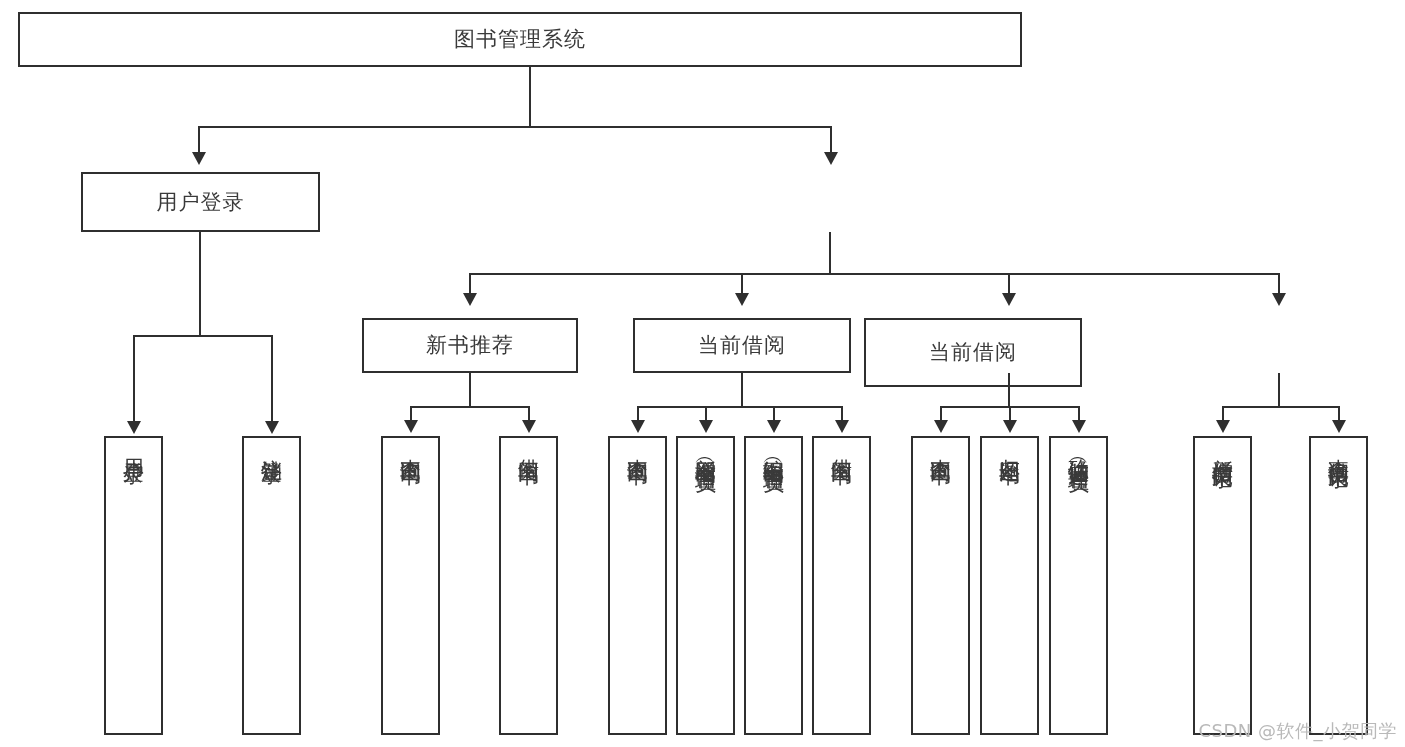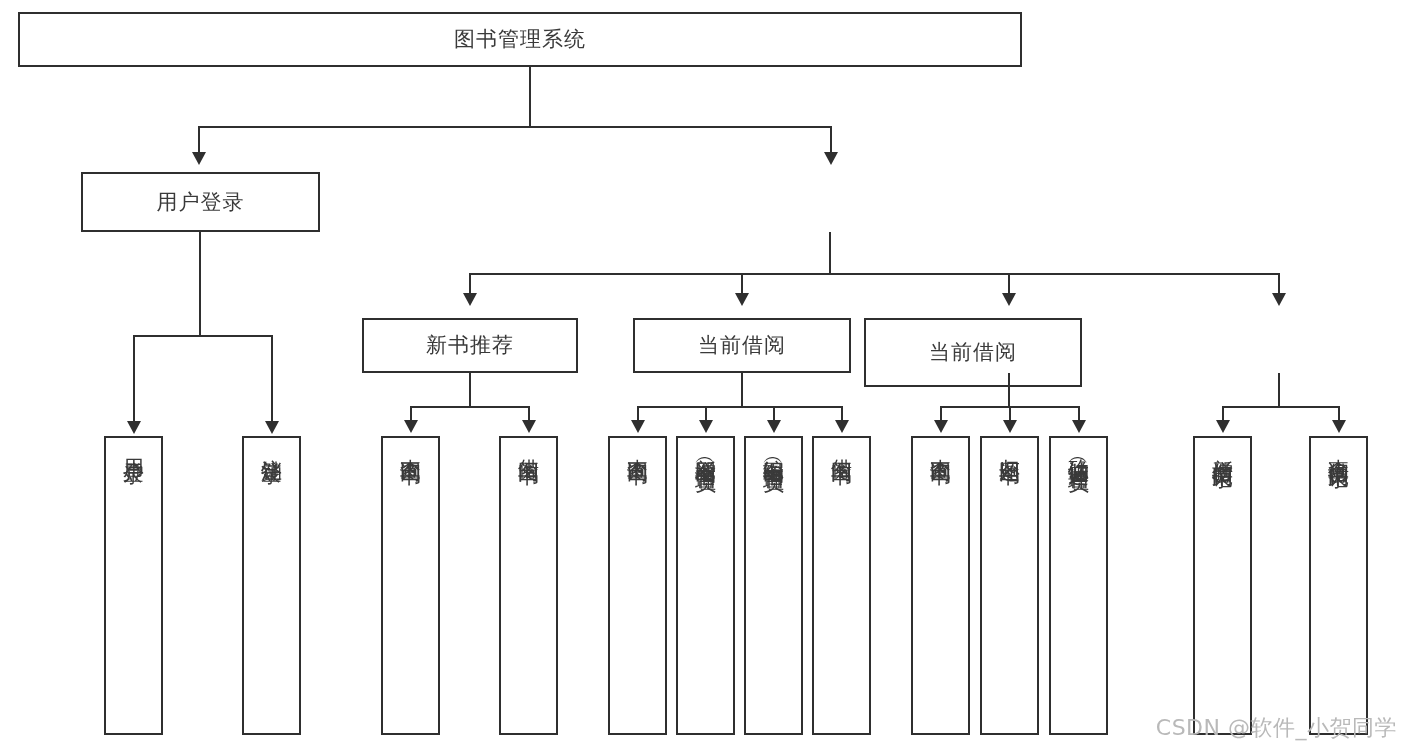--- a/index.html
+++ b/index.html
@@ -61,21 +61,21 @@
     width:0;height:0;
     border-left:7px solid transparent;
     border-right:7px solid transparent;
     border-top:13px solid #2f2f2f;
   }
   
   #watermark{
     position:absolute;
     right:8px;
     bottom:4px;
-    font-size:22px;
+    font-size:18px;
     color:#b9b9b9;
     letter-spacing:0.5px;
     white-space:nowrap;
     pointer-events:none;
   }
 </style>
 </head>
 <body>
 
 <div id="stage">

